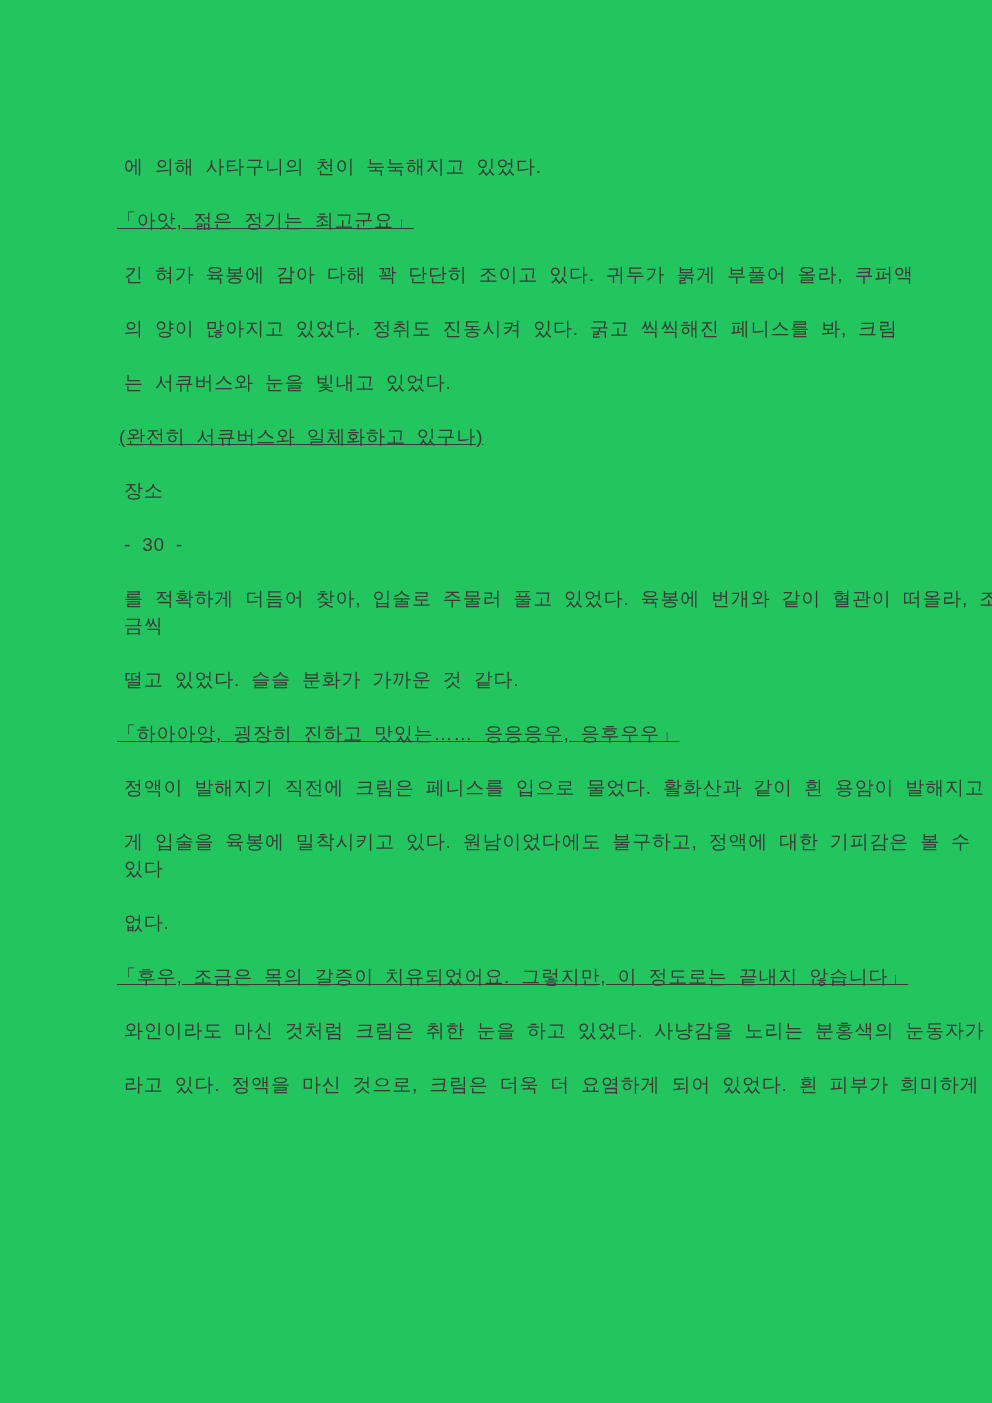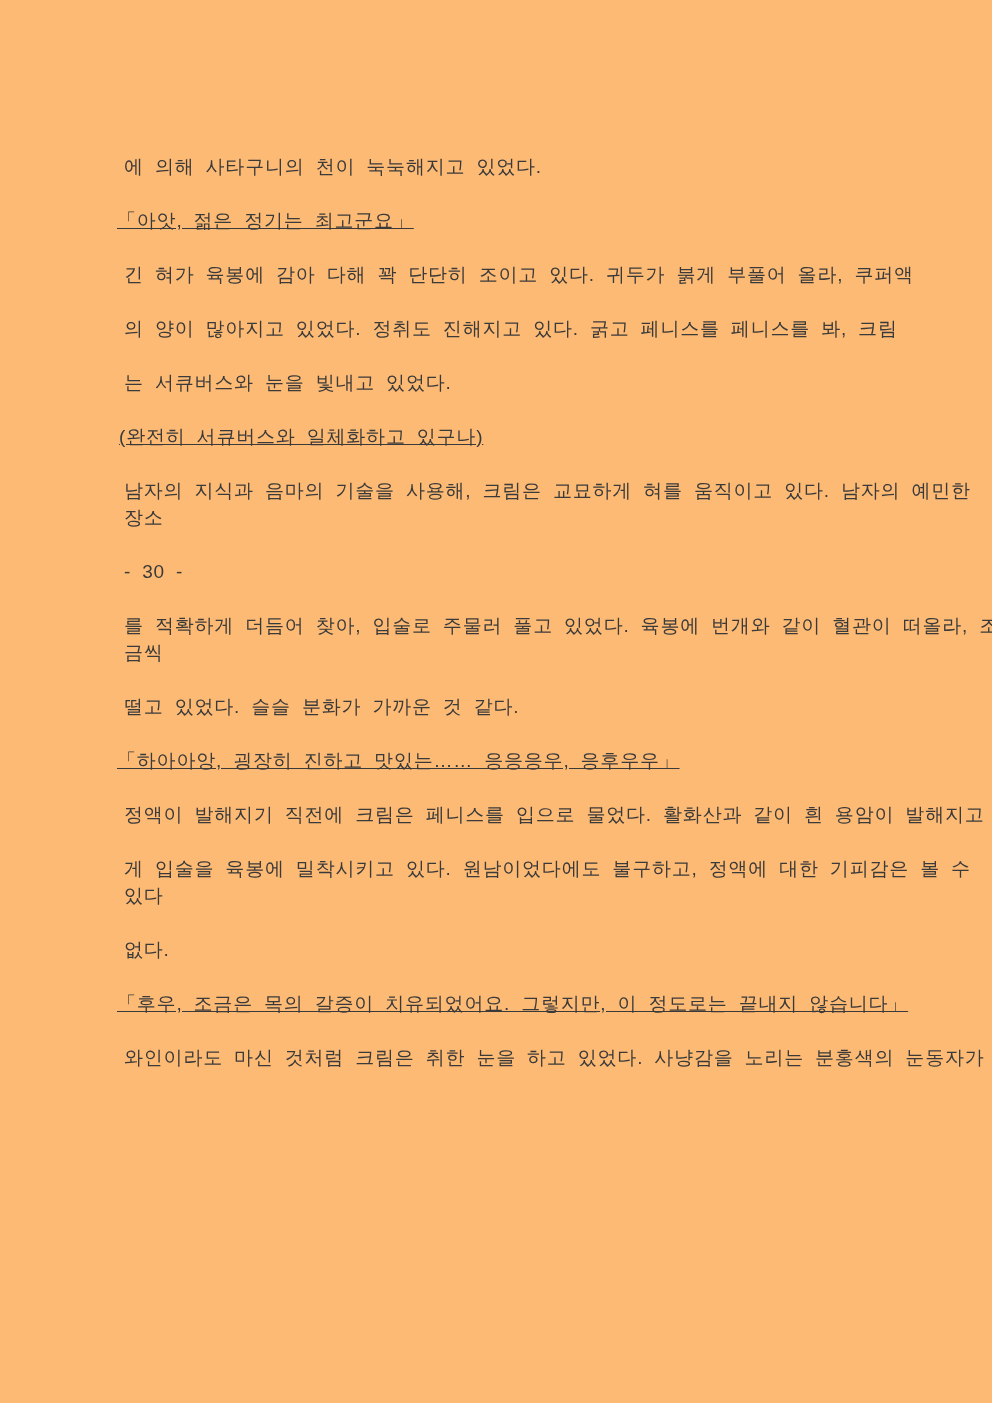--- a/index.html
+++ b/index.html
@@ -10,21 +10,21 @@
   body {
     width: 992px;
     height: 1403px;
     overflow: hidden;
   }
   .doc-page {
     box-sizing: border-box;
     width: 992px;
     height: 1403px;
     padding: 153px 90px 0 124px;
-    background: #fdba74;
+    background: #22c55e;
     color: #3a3a3a;
     font-family: "Liberation Sans", "DejaVu Sans", sans-serif;
     font-size: 19px;
     line-height: 27px;
     letter-spacing: 0.8px;
     word-spacing: 5px;
   }
   .para {
     margin: 0 0 27px 0;
   }
@@ -47,33 +47,32 @@
 
   <div class="para quote">
     <div class="line">「아앗, 젊은 정기는 최고군요」</div>
   </div>
 
   <div class="para">
     <div class="line">긴 혀가 육봉에 감아 다해 꽉 단단히 조이고 있다. 귀두가 붉게 부풀어 올라, 쿠퍼액</div>
   </div>
 
   <div class="para">
-    <div class="line">의 양이 많아지고 있었다. 정취도 진해지고 있다. 굵고 페니스를 페니스를 봐, 크림</div>
+    <div class="line">의 양이 많아지고 있었다. 정취도 진동시켜 있다. 굵고 씩씩해진 페니스를 봐, 크림</div>
   </div>
 
   <div class="para">
     <div class="line">는 서큐버스와 눈을 빛내고 있었다.</div>
   </div>
 
   <div class="para aside">
     <div class="line">(완전히 서큐버스와 일체화하고 있구나)</div>
   </div>
 
   <div class="para">
-    <div class="line">남자의 지식과 음마의 기술을 사용해, 크림은 교묘하게 혀를 움직이고 있다. 남자의 예민한</div>
     <div class="line">장소</div>
   </div>
 
   <div class="para page-number">
     <div class="line">- 30 -</div>
   </div>
 
   <div class="para">
     <div class="line">를 적확하게 더듬어 찾아, 입술로 주물러 풀고 있었다. 육봉에 번개와 같이 혈관이 떠올라, 조</div>
     <div class="line">금씩</div>
@@ -102,14 +101,17 @@
   </div>
 
   <div class="para quote">
     <div class="line">「후우, 조금은 목의 갈증이 치유되었어요. 그렇지만, 이 정도로는 끝내지 않습니다」</div>
   </div>
 
   <div class="para">
     <div class="line">와인이라도 마신 것처럼 크림은 취한 눈을 하고 있었다. 사냥감을 노리는 분홍색의 눈동자가</div>
   </div>
 
+  <div class="para">
+    <div class="line">라고 있다. 정액을 마신 것으로, 크림은 더욱 더 요염하게 되어 있었다. 흰 피부가 희미하게</div>
+  </div>
 
 </div>
 
 </body></html>

